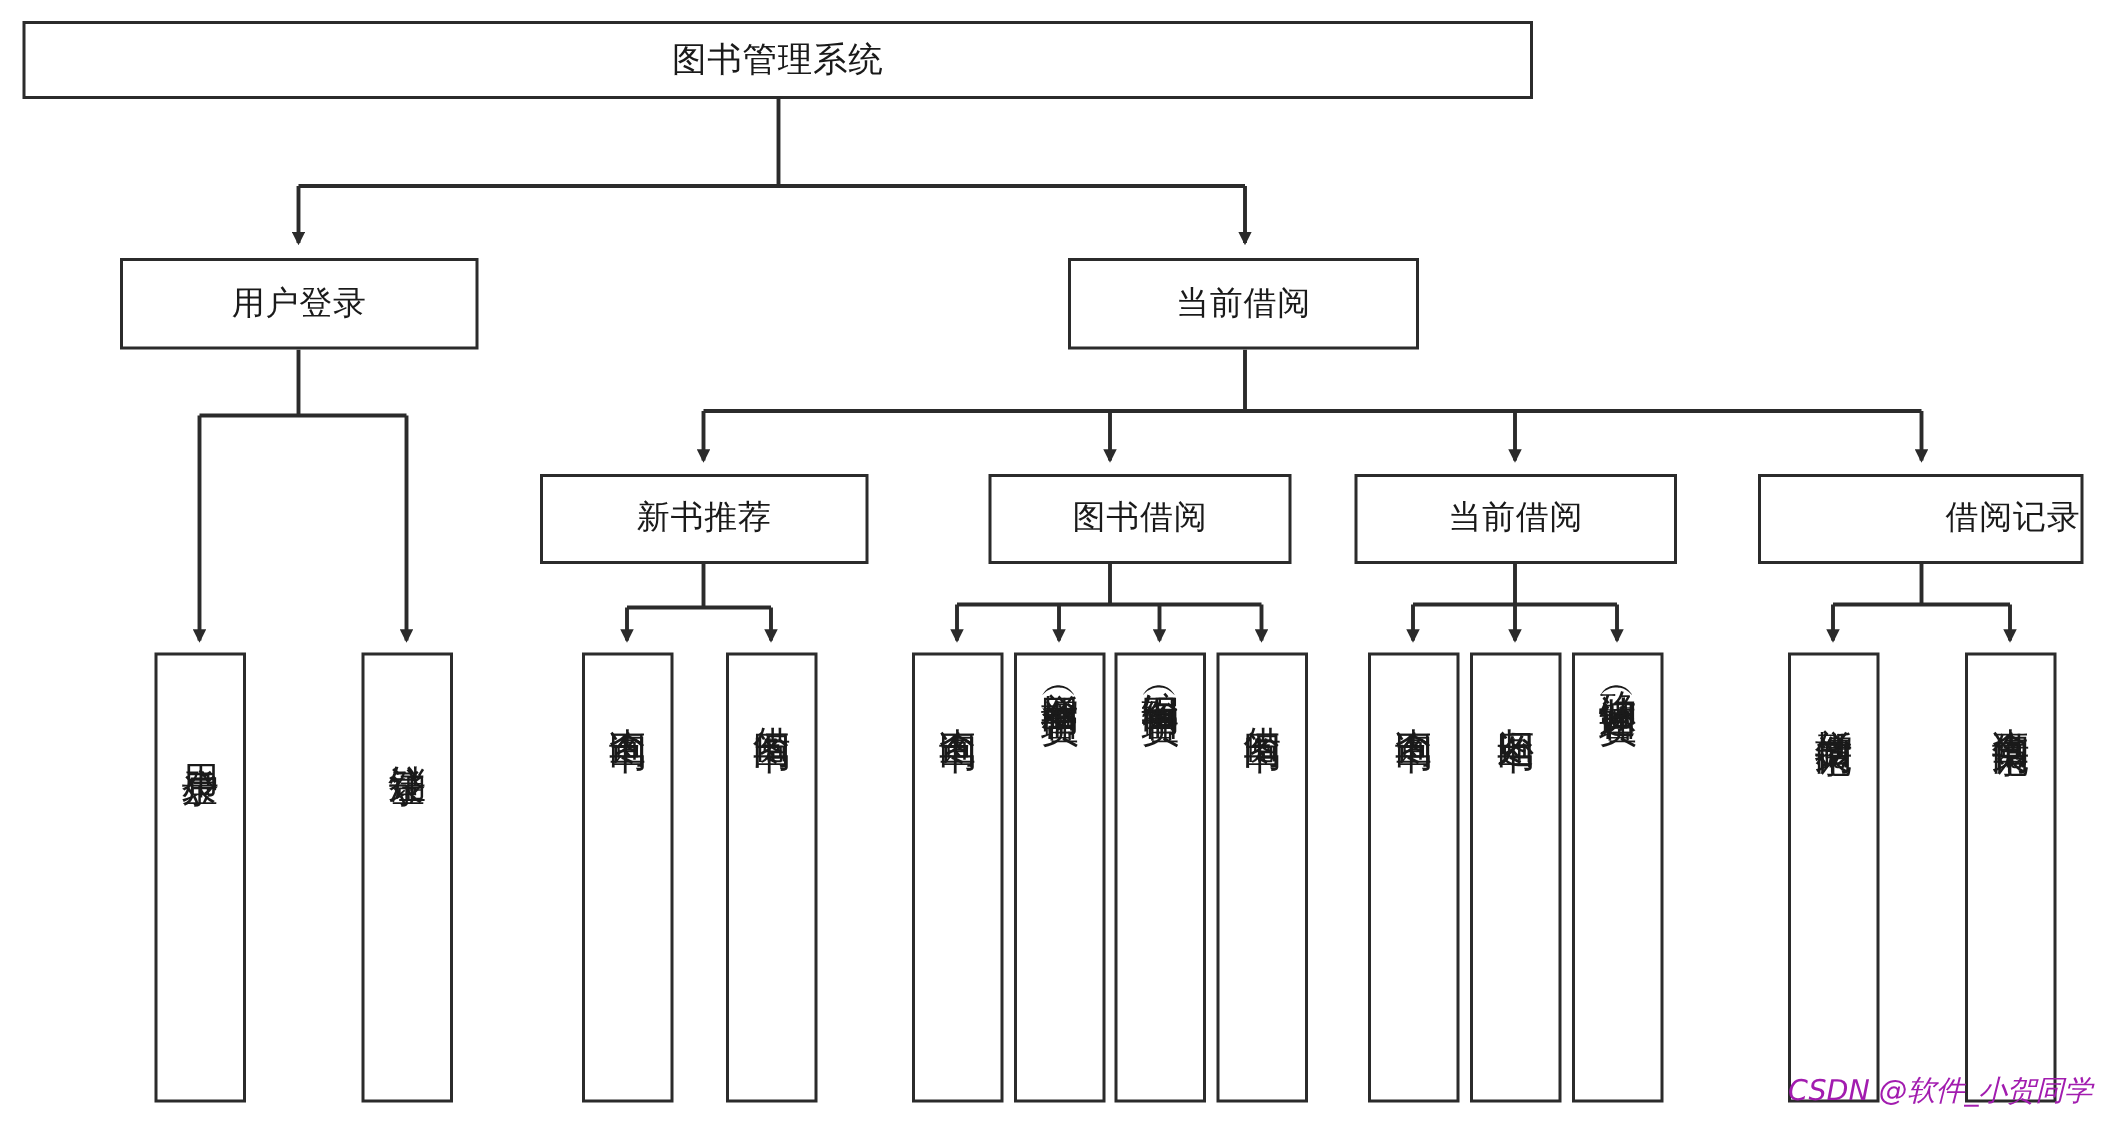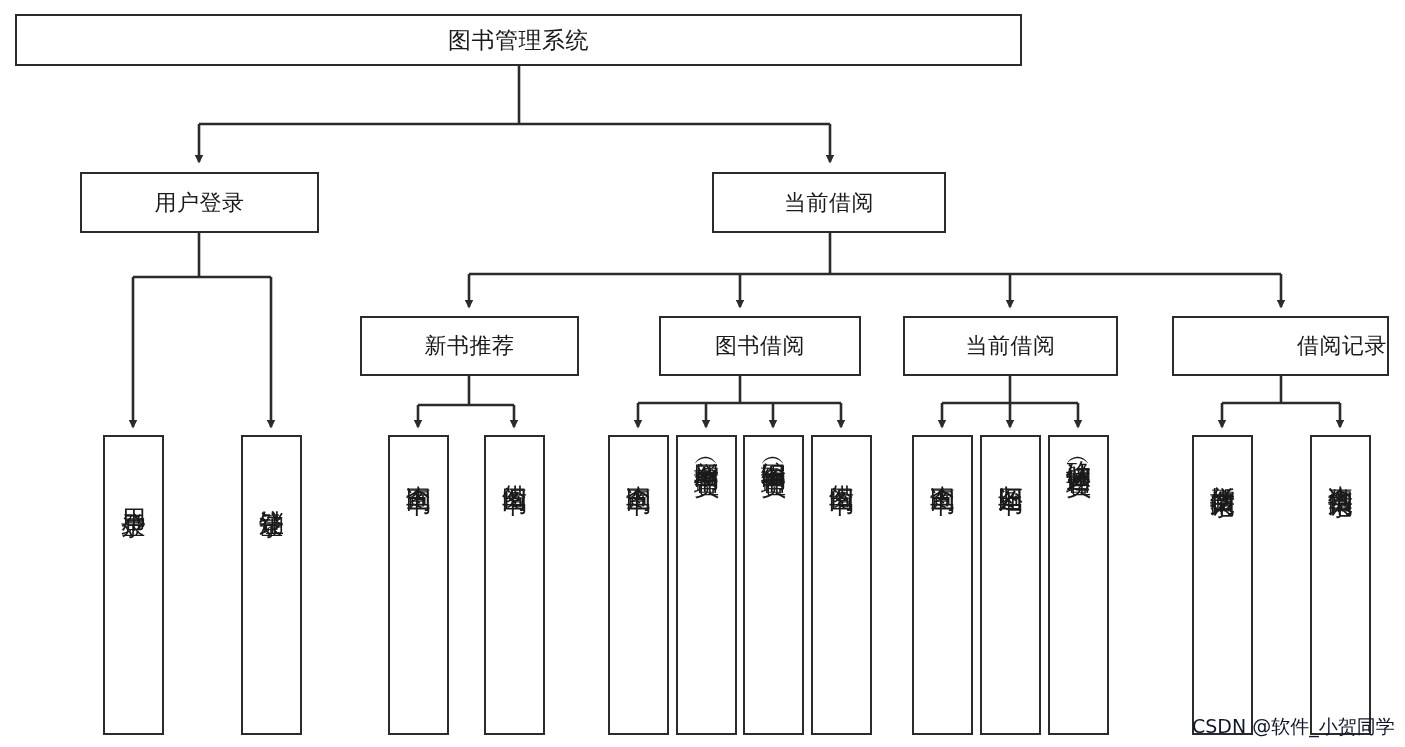--- a/index.html
+++ b/index.html
@@ -64,25 +64,26 @@
     white-space: nowrap;
   }
   .leaf.short .node-label {
     padding-top: 48px;
   }
   .leaf.mid .node-label {
     padding-top: 24px;
   }
   .watermark {
     position: absolute;
-    color: #0f172a;
+    color: #a21caf;
     font-size: 19px;
     white-space: nowrap;
     z-index: 3;
     font-family: "DejaVu Sans", "Liberation Sans", sans-serif;
+    font-style: italic;
   }
 </style>
 </head>
 <body>
 
 <div id="diagram-root">
 
   <svg id="edge-layer" viewBox="0 0 1405 747" xmlns="http://www.w3.org/2000/svg">
     <defs>
       <marker id="arrowhead" markerWidth="9" markerHeight="9" refX="7.5" refY="4.5" orient="auto" markerUnits="userSpaceOnUse">

